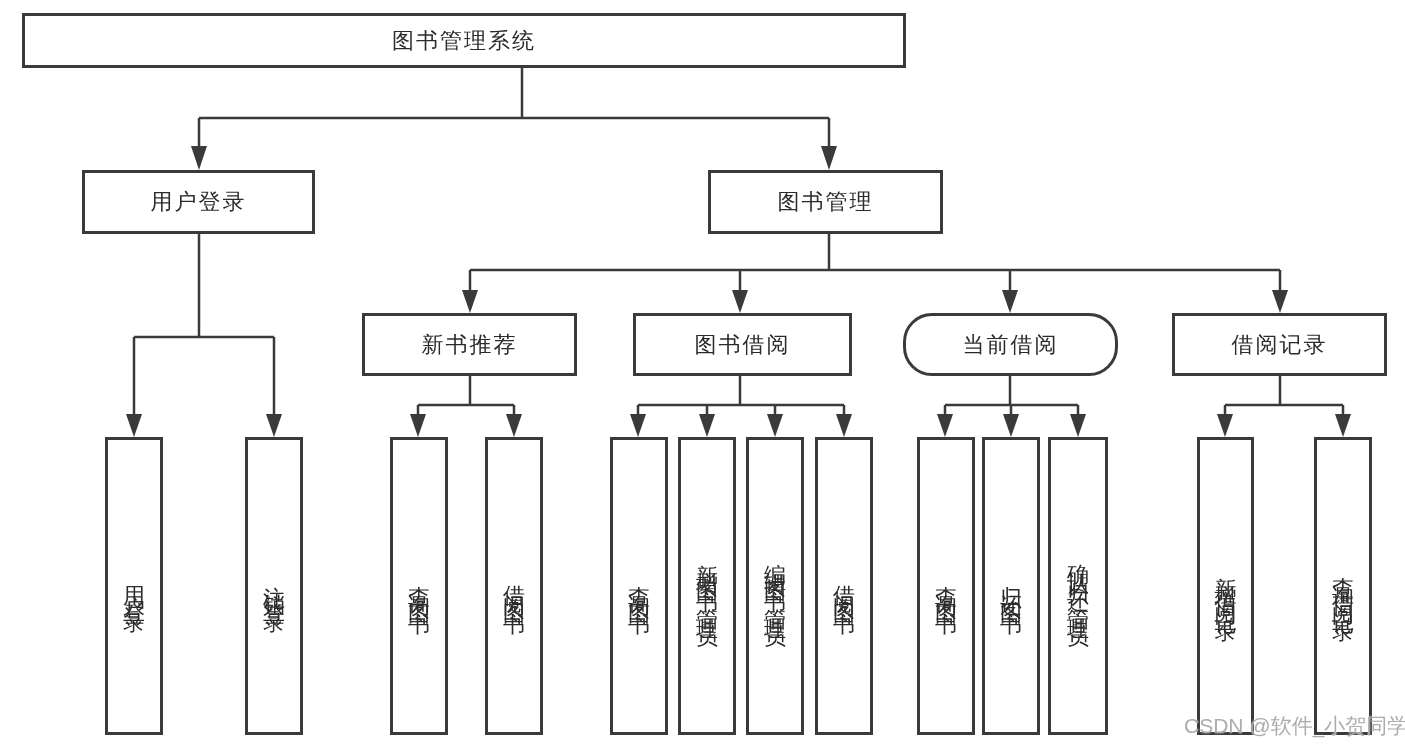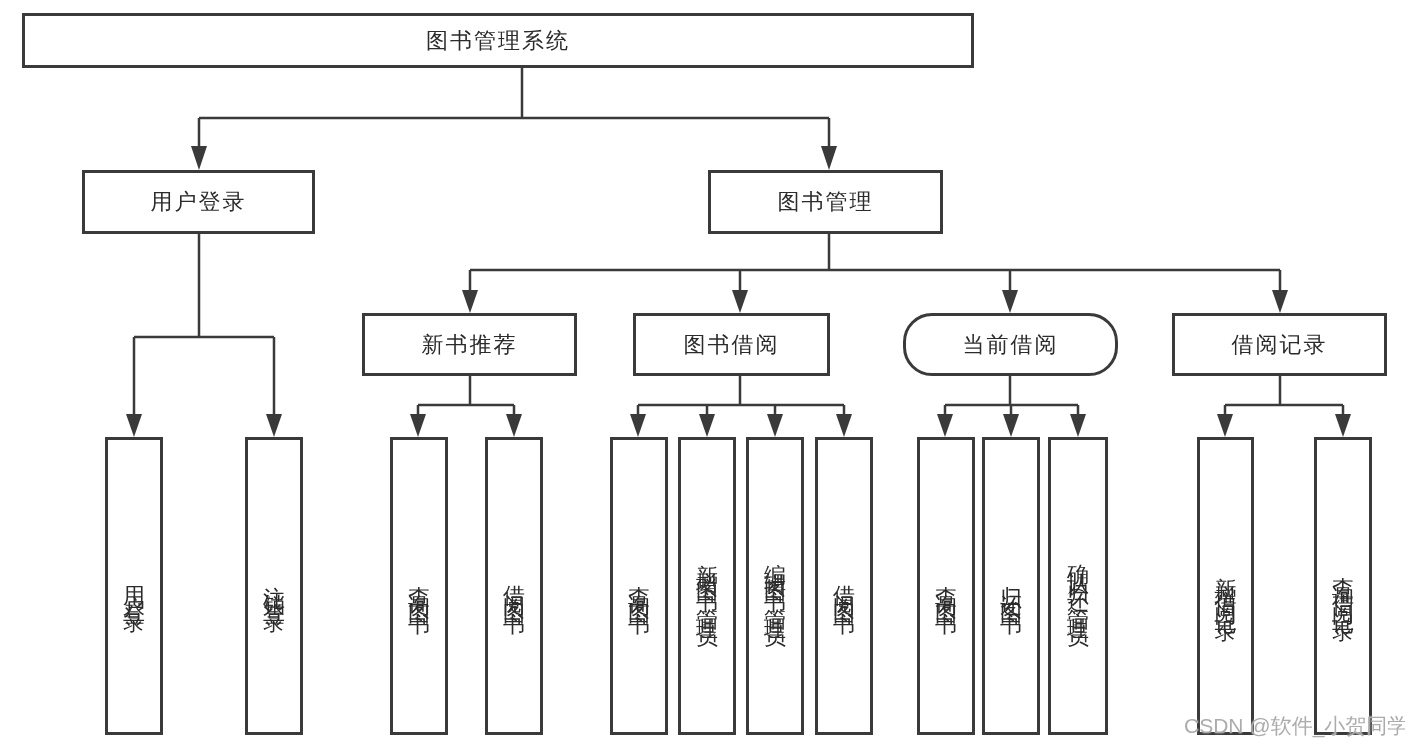--- a/index.html
+++ b/index.html
@@ -94,35 +94,35 @@
       <polygon points="767,414 783,414 775,437"></polygon>
       <polygon points="836,414 852,414 844,437"></polygon>
       <polygon points="937,414 953,414 945,437"></polygon>
       <polygon points="1003,414 1019,414 1011,437"></polygon>
       <polygon points="1070,414 1086,414 1078,437"></polygon>
       <polygon points="1217,414 1233,414 1225,437"></polygon>
       <polygon points="1335,414 1351,414 1343,437"></polygon>
     </g>
   </svg>
 
-  <div class="box" style="left:22px; top:13px; width:952px; height:55px;">
+  <div class="box" style="left:22px; top:13px; width:884px; height:55px;">
     <span class="h-label">图书管理系统</span>
   </div>
 
   <div class="box" style="left:82px; top:170px; width:233px; height:64px;">
     <span class="h-label">用户登录</span>
   </div>
   <div class="box" style="left:708px; top:170px; width:235px; height:64px;">
     <span class="h-label">图书管理</span>
   </div>
 
   <div class="box" style="left:362px; top:313px; width:215px; height:63px;">
     <span class="h-label">新书推荐</span>
   </div>
-  <div class="box" style="left:633px; top:313px; width:197px; height:63px;">
+  <div class="box" style="left:633px; top:313px; width:219px; height:63px;">
     <span class="h-label">图书借阅</span>
   </div>
   <div class="box" style="left:903px; top:313px; width:215px; height:63px;border-radius:29px;">
     <span class="h-label">当前借阅</span>
   </div>
   <div class="box" style="left:1172px; top:313px; width:215px; height:63px;">
     <span class="h-label">借阅记录</span>
   </div>
 
   <div class="box v-box" style="left:105px; top:437px; width:58px; height:298px;">

